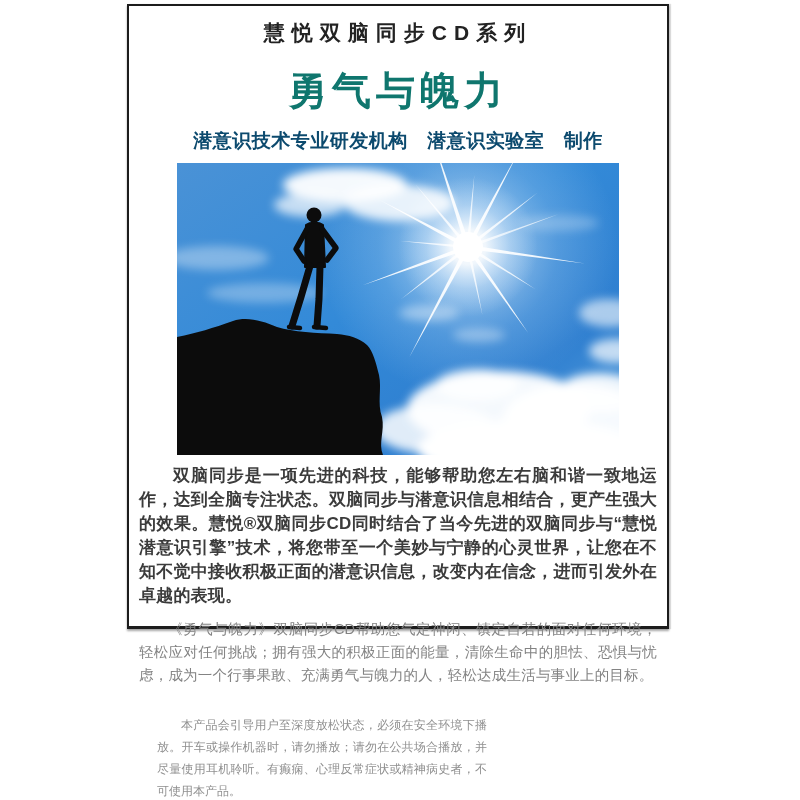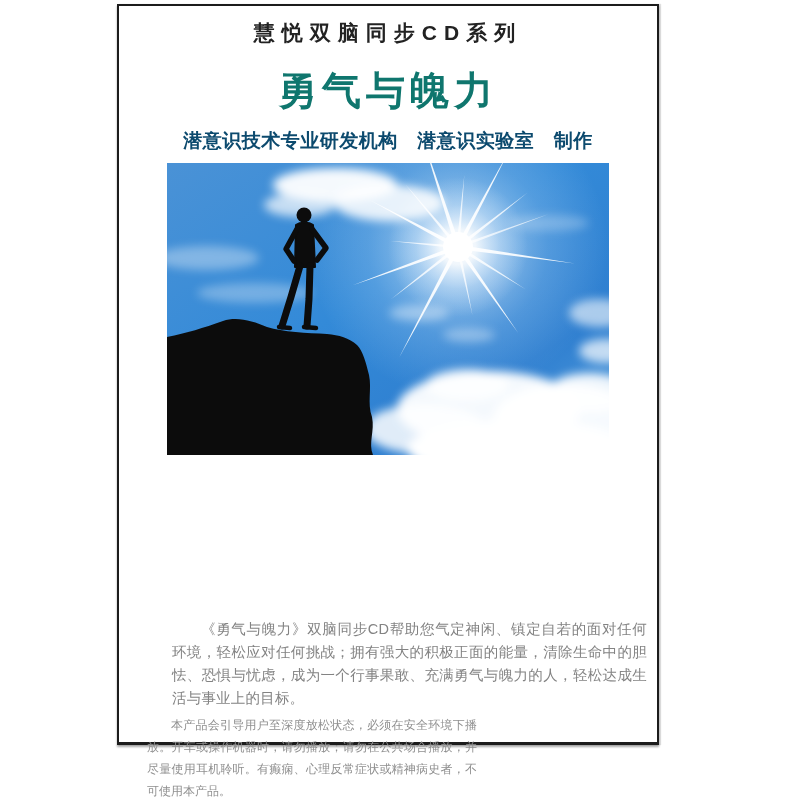--- a/index.html
+++ b/index.html
@@ -2,21 +2,21 @@
 <html><head>
 <meta charset="utf-8">
 <style>
   html,body{margin:0;padding:0;}
   body{
     width:800px;height:800px;position:relative;background:#ffffff;
     font-family:"Liberation Sans","DejaVu Sans",sans-serif;
     -webkit-font-smoothing:antialiased;
   }
   .page{
-    position:absolute;left:117px;top:4px;width:542px;height:741px;
+    position:absolute;left:127px;top:4px;width:542px;height:625px;
     box-sizing:border-box;background:#ffffff;
     border:2px solid #1c1c1c;border-bottom-width:3px;
     box-shadow:0 2px 2px rgba(0,0,0,.35), 2px 0 1px rgba(0,0,0,.12);
   }
   .series-title{
     position:absolute;top:13px;left:0;right:0;text-align:center;
     font-size:21px;font-weight:bold;color:#222;letter-spacing:7px;
     white-space:nowrap;
   }
   .main-title{
@@ -39,21 +39,20 @@
     position:absolute;left:0;right:0;padding:0 10px;
     text-align:justify;text-indent:2em;
   }
   .para-1{
     top:458px;font-size:17px;line-height:24px;color:#3b3b3b;font-weight:600;
     letter-spacing:.2px;
   }
   .para-2{
     top:612px;font-size:14.5px;line-height:23px;color:#838383;font-weight:400;
     letter-spacing:.2px;
-    margin-left:43px;
   }
   .disclaimer{
     position:absolute;left:28px;top:708px;width:330px;
     font-size:12px;line-height:22px;color:#8f8f8f;
     text-align:justify;text-indent:2em;
   }
   .logo{
     position:absolute;left:376px;top:708px;width:150px;text-align:left;
   }
   .logo-cn{
@@ -156,18 +155,19 @@
         <path d="M130,66 L119,86 L127,98" fill="none" stroke-width="5.5"></path>
         <path d="M145,66 L159,85 L150,97" fill="none" stroke-width="5.5"></path>
         <path d="M133,103 L124,134 L115,163" fill="none" stroke-width="7"></path>
         <path d="M112,164 L123,165" fill="none" stroke-width="4.5"></path>
         <path d="M143,103 L142,136 L140,163" fill="none" stroke-width="7"></path>
         <path d="M137,164 L149,165" fill="none" stroke-width="4.5"></path>
       </g>
     </svg>
   </div>
 
+  <div class="para para-1">双脑同步是一项先进的科技，能够帮助您左右脑和谐一致地运作，达到全脑专注状态。双脑同步与潜意识信息相结合，更产生强大的效果。慧悦®双脑同步CD同时结合了当今先进的双脑同步与“慧悦潜意识引擎”技术，将您带至一个美妙与宁静的心灵世界，让您在不知不觉中接收积极正面的潜意识信息，改变内在信念，进而引发外在卓越的表现。</div>
   <div class="para para-2">《勇气与魄力》双脑同步CD帮助您气定神闲、镇定自若的面对任何环境，轻松应对任何挑战；拥有强大的积极正面的能量，清除生命中的胆怯、恐惧与忧虑，成为一个行事果敢、充满勇气与魄力的人，轻松达成生活与事业上的目标。</div>
 
   <div class="disclaimer">本产品会引导用户至深度放松状态，必须在安全环境下播放。开车或操作机器时，请勿播放；请勿在公共场合播放，并尽量使用耳机聆听。有癫痫、心理反常症状或精神病史者，不可使用本产品。</div>
 
 
 </div>
 
 </body></html>

